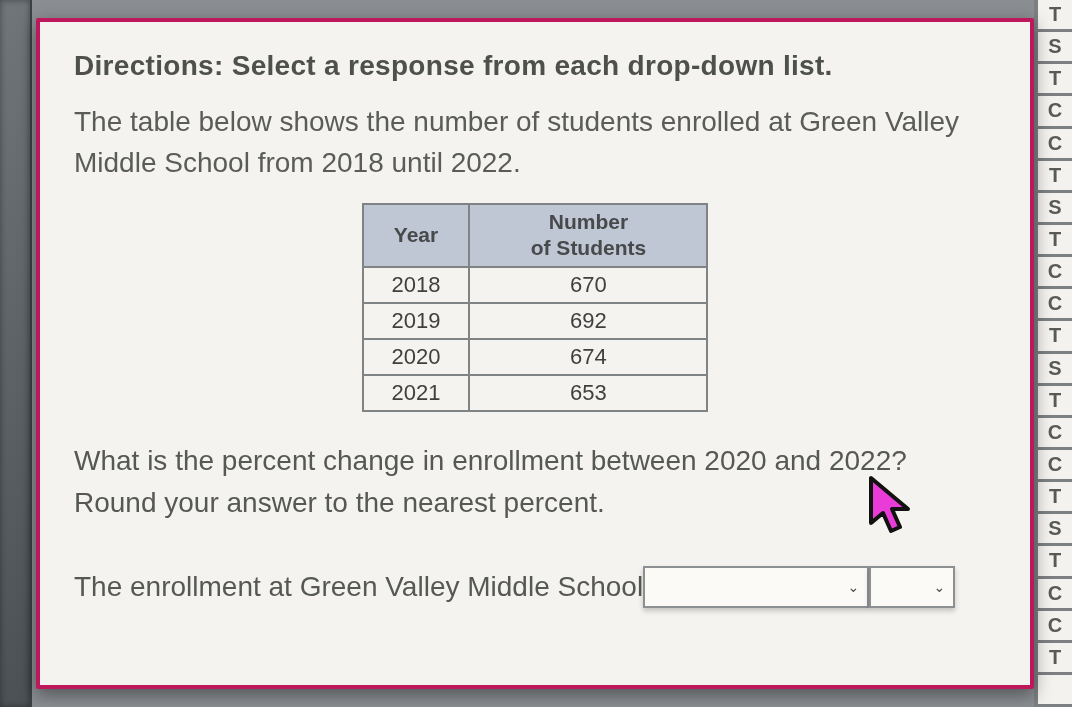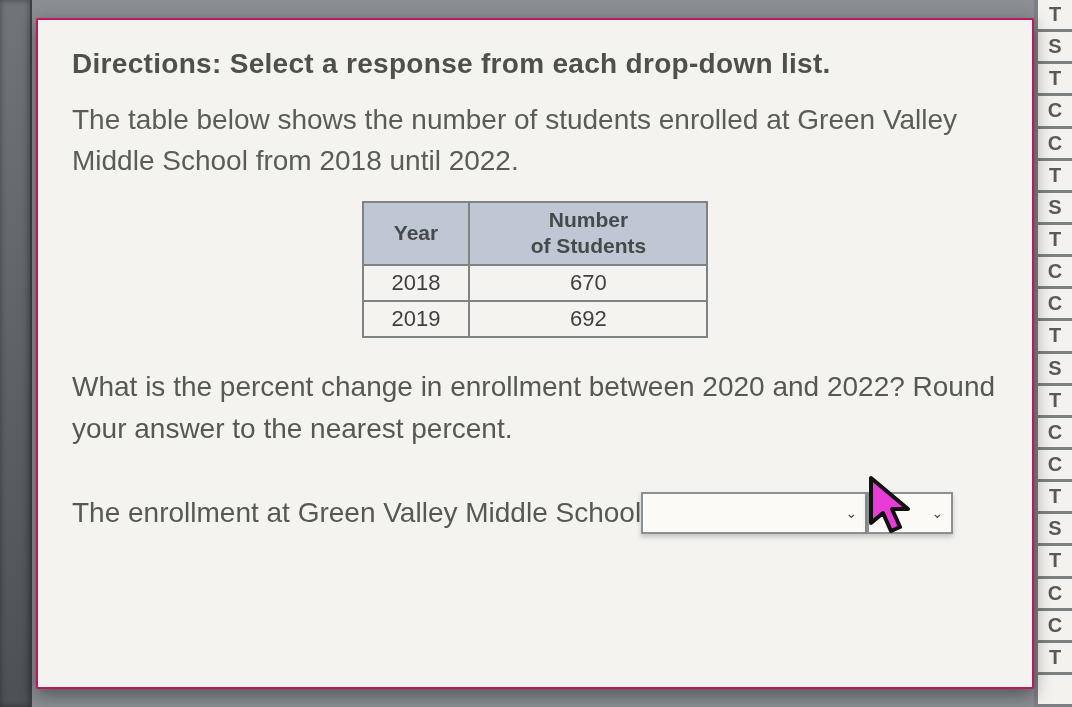--- a/index.html
+++ b/index.html
@@ -12,21 +12,21 @@
     width:30px;
     height:100%;
     background:linear-gradient(#6f7579,#4c5155);
     border-right:2px solid #3c4044;
     box-shadow:inset 0 0 6px rgba(0,0,0,.4);
   }
   .page{
     flex:1;
     margin:18px 0 18px 4px;
     background:#f4f3ef;
-    border:2px solid #be185d;
+    border:4px solid #be185d;
     border-radius:2px;
     padding:28px 34px 34px 34px;
     box-shadow:0 6px 18px rgba(0,0,0,.4);
     color:#5f615f;
     filter:blur(.3px);
     position:relative;
   }
   .directions{
     font-size:28px;
     font-weight:600;
@@ -142,20 +142,28 @@
       </tr>
     </thead>
     <tbody>
       <tr>
         <td>2018</td>
         <td>670</td>
       </tr>
       <tr>
         <td>2019</td>
         <td>692</td>
+      </tr>
+      <tr>
+        <td>2020</td>
+        <td>674</td>
+      </tr>
+      <tr>
+        <td>2021</td>
+        <td>653</td>
       </tr>
     </tbody>
   </table>
 
   <div class="question">What is the percent change in enrollment between 2020 and 2022? Round your answer to the nearest percent.</div>
 
   <div class="answer-line">
     <span>The enrollment at Green Valley Middle School</span>
     <span class="dropdown wide">
       <span></span>

